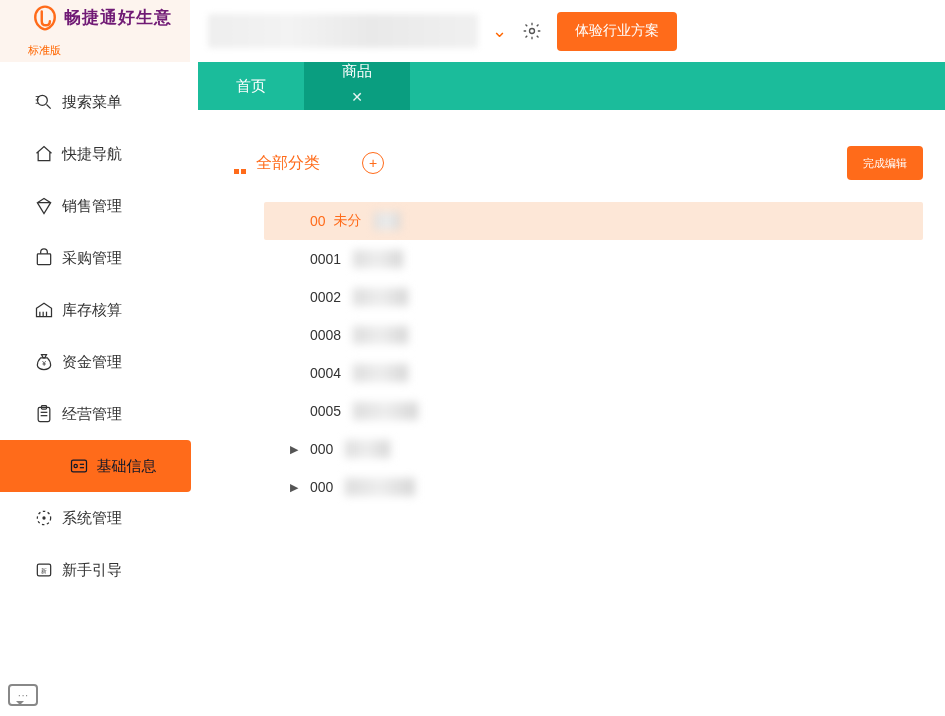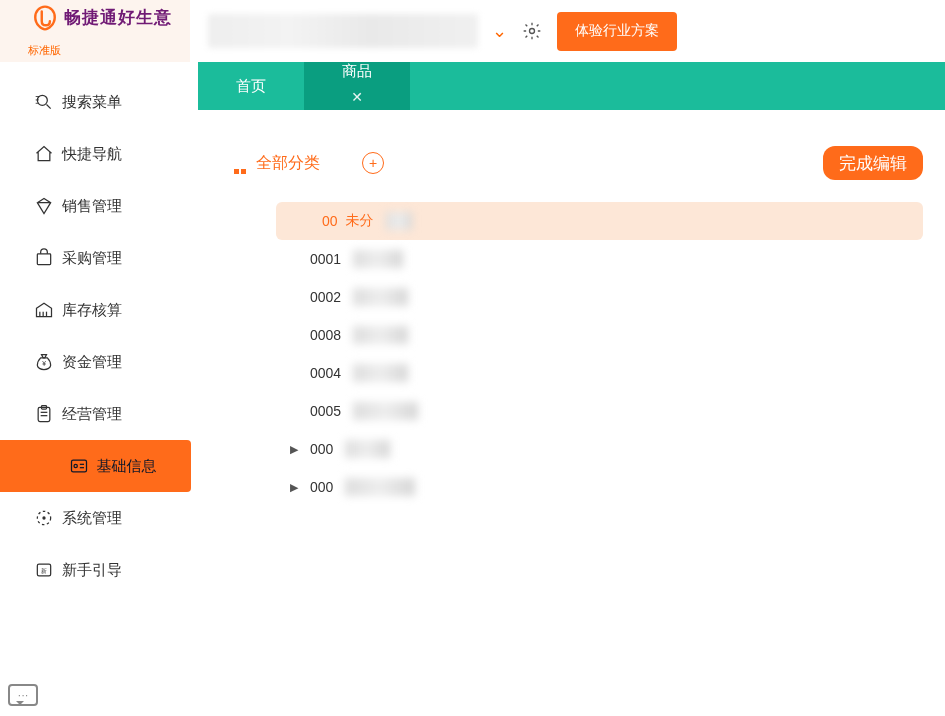--- a/index.html
+++ b/index.html
@@ -33,25 +33,25 @@
     .side-item .s-icon svg { width: 20px; height: 20px; stroke: currentColor; fill: none; stroke-width: 1.5; }
 
     
     .main { position: absolute; left: 198px; top: 110px; right: 0; bottom: 0; background: #fff; padding: 36px 22px 0 22px; }
     .main-header { display: flex; align-items: center; justify-content: space-between; margin-bottom: 22px; padding-left: 14px; }
     .all-cat { display: flex; align-items: flex-end; gap: 10px; color: #ff6b1a; font-size: 16px; }
     .grid-icon { display: inline-flex; gap: 2px; }
     .grid-icon span { width: 5px; height: 5px; background: #ff6b1a; display: inline-block; }
     .grid-icon .col { display: flex; flex-direction: column; gap: 2px; }
     .add-circle { width: 22px; height: 22px; border: 1.5px solid #ff6b1a; border-radius: 50%; color: #ff6b1a; display: inline-flex; align-items: center; justify-content: center; font-size: 14px; margin-left: 32px; cursor: pointer; }
-    .finish-btn { background: #ff6b1a; color: #fff; border: none; border-radius: 12px; height: 34px; padding: 0 16px; font-size: 17px; cursor: pointer; }
+    .finish-btn { background: #ff6b1a; color: #fff; border: none; border-radius: 4px; height: 34px; padding: 0 16px; font-size: 11px; cursor: pointer; }
 
     .tree { padding-left: 44px; }
     .tree-row { height: 38px; display: flex; align-items: center; gap: 8px; padding-left: 26px; font-size: 14px; color: #333; cursor: pointer; border-radius: 2px; }
-    .tree-row.selected { background: #fde7d7; color: #ff6b1a; margin-left: 12px; padding-left: 26px; margin-right: 0; border-radius: 6px; }
+    .tree-row.selected { background: #fde7d7; color: #ff6b1a; margin-left: 0; padding-left: 26px; margin-right: 0; }
     .tree-row .caret { width: 12px; display: inline-block; color: #555; font-size: 11px; }
     .tree-row .blur { display:inline-block; height: 18px; filter: blur(4px); background: linear-gradient(90deg,#ddd,#eee,#d6d6d6); margin-left: 4px; }
 
     
     .float-chat { position: absolute; left: 8px; bottom: 10px; width: 30px; height: 22px; border: 2px solid #888; border-radius: 4px; display: flex; align-items: center; justify-content: center; color: #888; font-size: 11px; cursor: pointer; }
     .float-chat::after { content:''; position:absolute; bottom:-5px; left:6px; width:0;height:0;border:4px solid transparent;border-top-color:#888; }
   </style>
 </head>
 <body>
 

